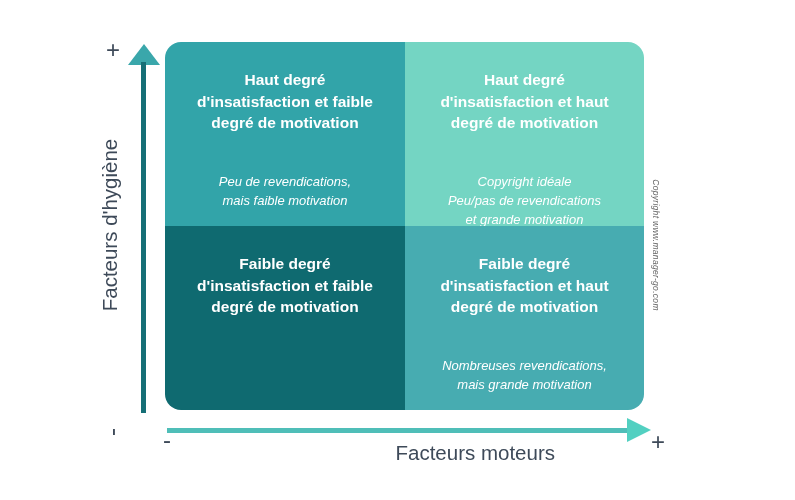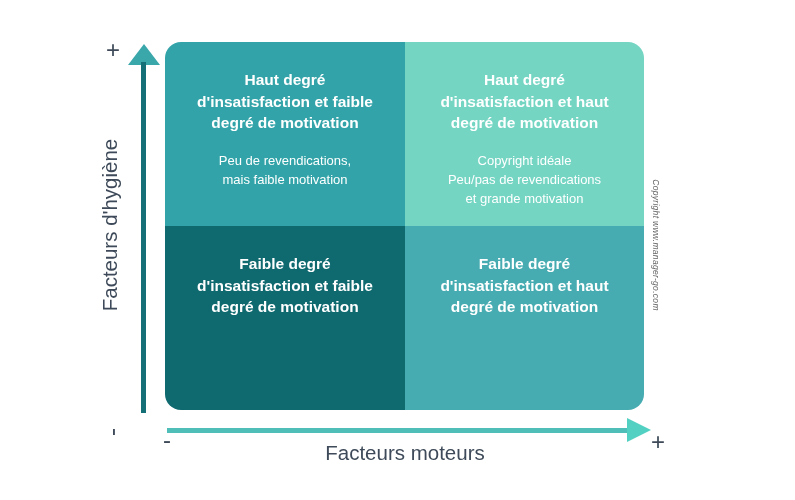--- a/index.html
+++ b/index.html
@@ -41,22 +41,23 @@
   .quadrant.br { background: #47ACB1; border-bottom-right-radius: 16px; }
 
   .q-heading {
     color: #ffffff;
     font-weight: 700;
     font-size: 15.5px;
     line-height: 21.5px;
     white-space: pre-line;
   }
   .q-desc {
-    margin-top: 17px;
+    margin-top: 38px;
     color: #ffffff;
+    font-style: italic;
     font-size: 13px;
     line-height: 19px;
     white-space: pre-line;
   }
 
   
   .y-arrow-shaft {
     position: absolute;
     left: 141px;
     top: 62px;
@@ -132,21 +133,21 @@
     left: 651px;
     top: 428px;
     font-size: 24px;
     color: #3E4A59;
   }
   .x-label {
     position: absolute;
     left: 255px;
     top: 441px;
     width: 300px;
-    text-align: center;
+    text-align: right;
     font-size: 20.5px;
     color: #3E4A59;
   }
 
   
   .copyright {
     position: absolute;
     left: 572px;
     top: 239px;
     width: 166px;
@@ -195,18 +196,20 @@
     </div>
     <div class="quadrant bl" style="background: rgb(15, 106, 112);">
       <div class="q-heading">Faible degré
 d'insatisfaction et faible
 degré de motivation</div>
     </div>
     <div class="quadrant br" style="background: rgb(71, 172, 177);">
       <div class="q-heading">Faible degré
 d'insatisfaction et haut
 degré de motivation</div>
+      <div class="q-desc">Nombreuses revendications,
+mais grande motivation</div>
     </div>
   </div>
 
   <div class="copyright">Copyright www.manager-go.com</div>
 
 </div>
 
 </body></html>

